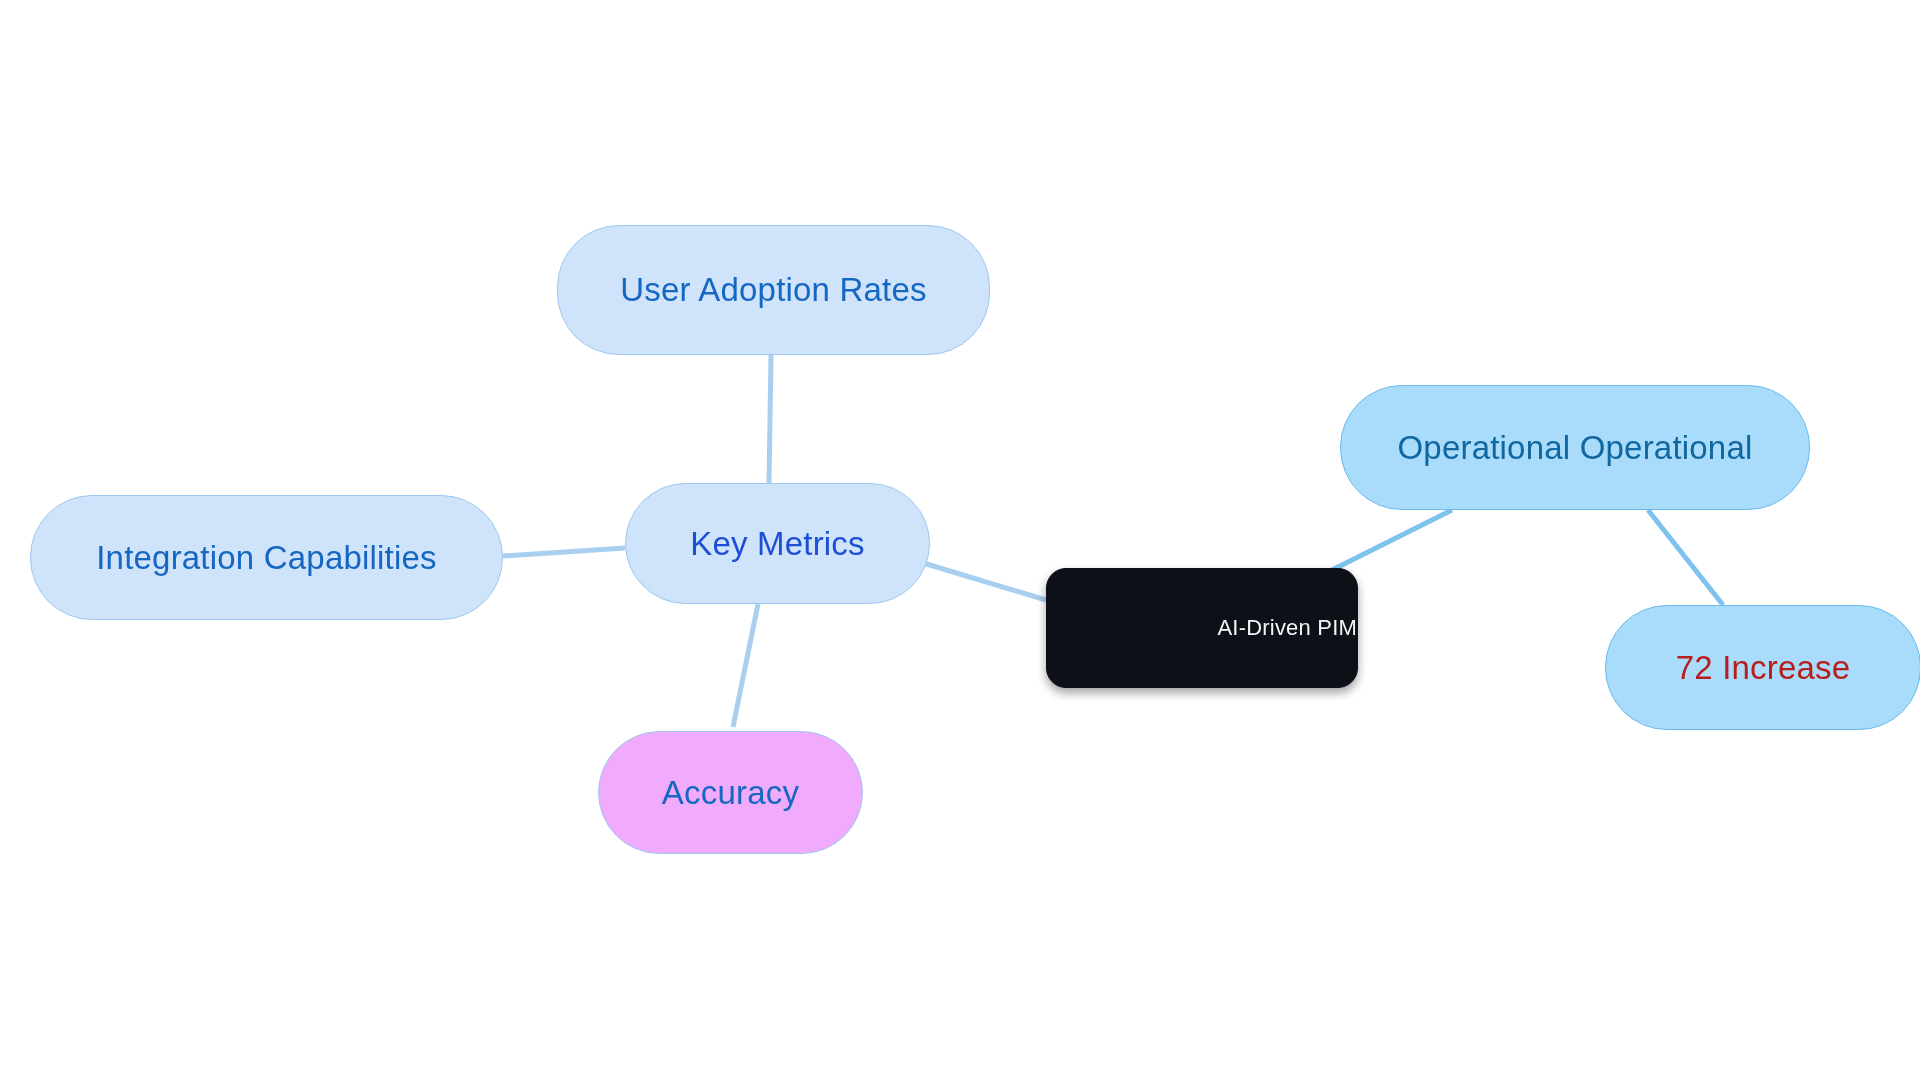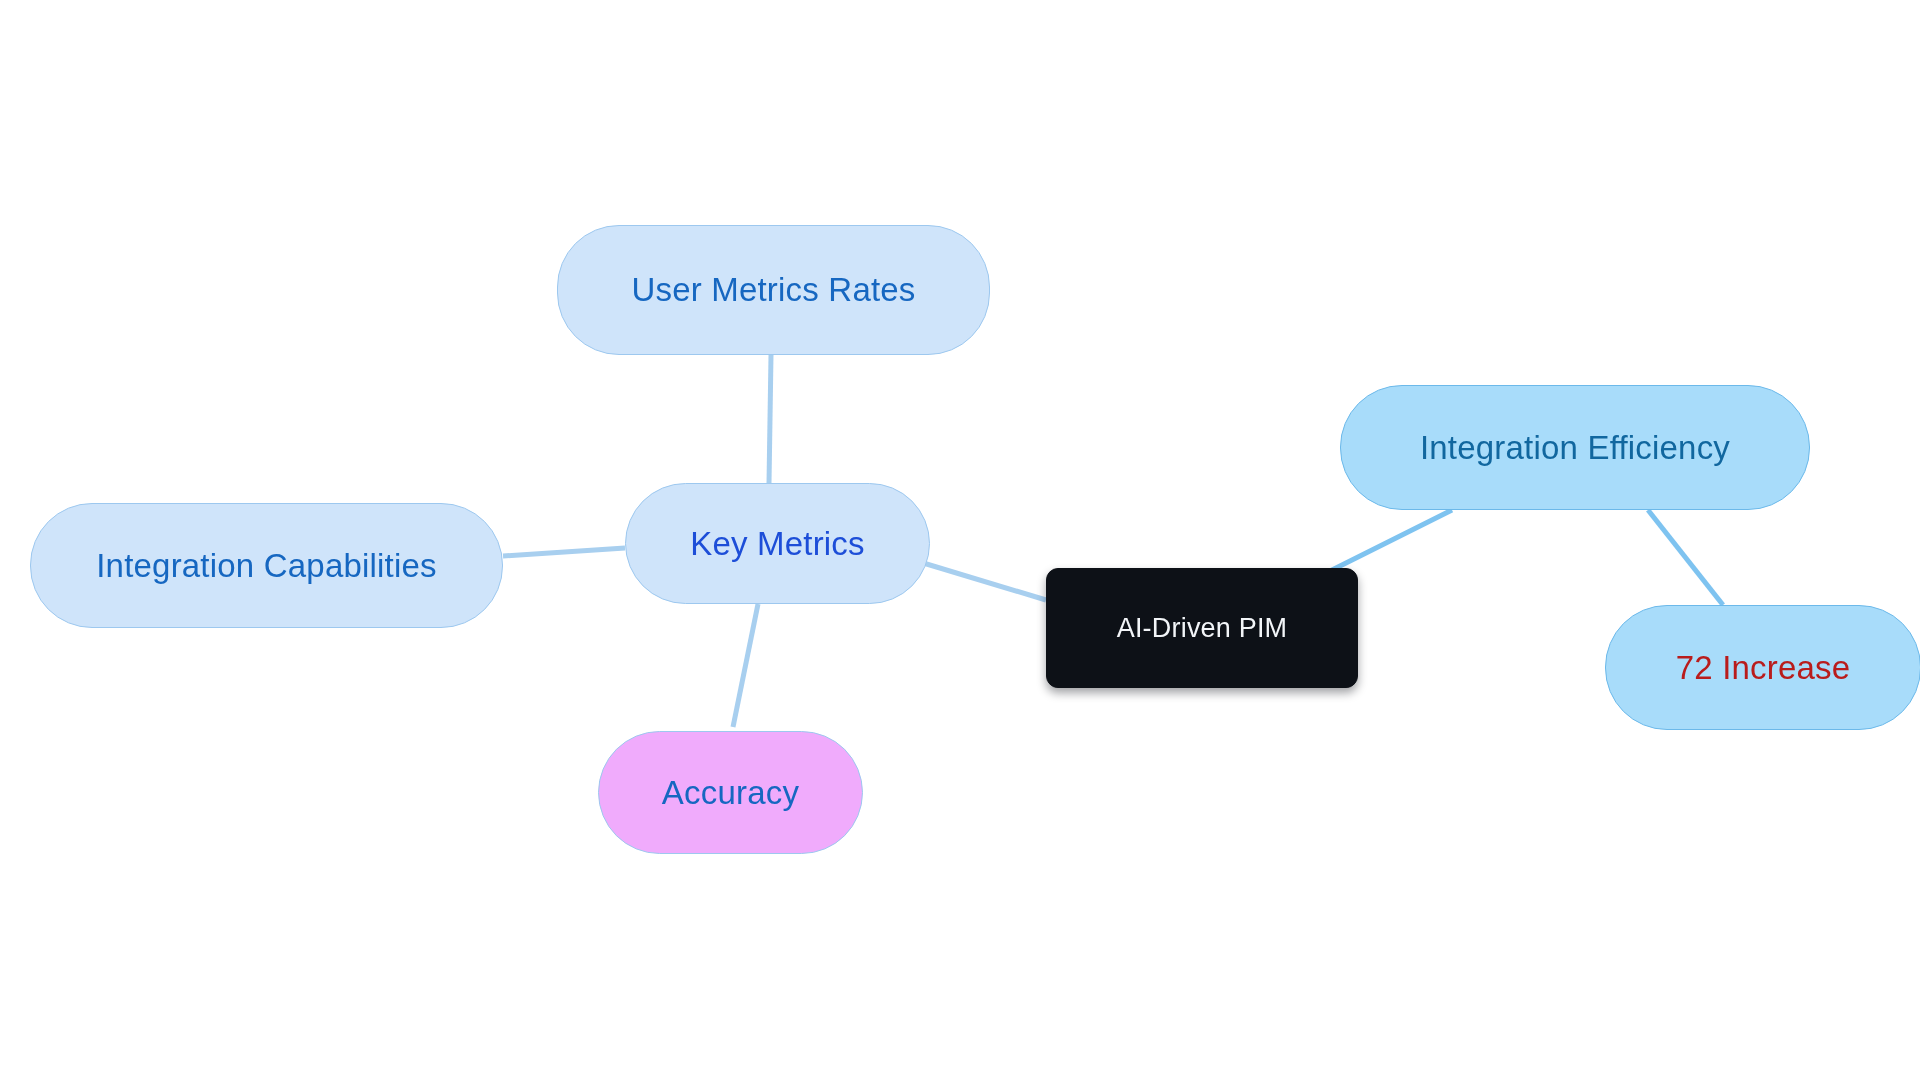--- a/index.html
+++ b/index.html
@@ -33,24 +33,25 @@
     display: flex;
     align-items: center;
     justify-content: center;
     text-align: center;
     white-space: nowrap;
   }
   .node-root {
     background: #0d1117;
     color: #f2f5f8;
     border: 1px solid #0d1117;
-    border-radius: 12px;
-    font-size: 27px;
+    border-radius: 20px;
+    font-size: 22px;
     letter-spacing: 0.2px;
     box-shadow: 0 5px 10px rgba(10, 14, 22, 0.38);
+    justify-content: flex-end;
   }
   .node-branch {
     background: #cfe4fa;
     border: 1.6px solid #9dc8ef;
     color: #1667c1;
     border-radius: 62px;
     font-size: 33px;
     letter-spacing: 0.2px;
   }
   .node-branch-alt {
@@ -72,37 +73,37 @@
         <line x1="1046" y1="600" x2="920" y2="562" stroke="#a8cfef" stroke-width="5" stroke-linecap="butt"></line>
         <line x1="1328" y1="572" x2="1452" y2="510" stroke="#7ec3f0" stroke-width="5" stroke-linecap="butt"></line>
         <line x1="1648" y1="510" x2="1723" y2="605" stroke="#7ec3f0" stroke-width="5" stroke-linecap="butt"></line>
         <line x1="769" y1="483" x2="771" y2="355" stroke="#a8cfef" stroke-width="5" stroke-linecap="butt"></line>
         <line x1="625" y1="548" x2="503" y2="556" stroke="#a8cfef" stroke-width="5" stroke-linecap="butt"></line>
         <line x1="758" y1="604" x2="733" y2="727" stroke="#a8cfef" stroke-width="5" stroke-linecap="butt"></line>
       </g>
   </svg>
 
   <div class="node node-branch" style="left: 557px; top: 225px; width: 433px; height: 130px; background: rgb(207, 228, 250); color: rgb(22, 103, 193); border-color: rgb(157, 200, 239);">
-    <span>User Metrics Rates</span>
+    <span>User Adoption Rates</span>
   </div>
 
-  <div class="node node-branch" style="left: 30px; top: 495px; width: 473px; height: 125px; background: rgb(207, 228, 250); color: rgb(22, 103, 193); border-color: rgb(157, 200, 239); margin-top: 8px;">
+  <div class="node node-branch" style="left: 30px; top: 495px; width: 473px; height: 125px; background: rgb(207, 228, 250); color: rgb(22, 103, 193); border-color: rgb(157, 200, 239);">
     <span>Integration Capabilities</span>
   </div>
 
   <div class="node node-branch" style="left: 625px; top: 483px; width: 305px; height: 121px; background: rgb(207, 228, 250); color: #1d4ed8; border-color: rgb(157, 200, 239);">
     <span>Key Metrics</span>
   </div>
 
   <div class="node node-branch" style="left: 598px; top: 731px; width: 265px; height: 123px; background: #f0abfc; color: rgb(22, 103, 193); border-color: rgb(157, 200, 239);">
     <span>Accuracy</span>
   </div>
 
   <div class="node node-branch-alt" style="left: 1340px; top: 385px; width: 470px; height: 125px; background: rgb(168, 220, 250); color: rgb(17, 103, 159); border-color: rgb(108, 185, 234);">
-    <span>Integration Efficiency</span>
+    <span>Operational Operational</span>
   </div>
 
   <div class="node node-branch-alt" style="left: 1605px; top: 605px; width: 316px; height: 125px; background: rgb(168, 220, 250); color: #b91c1c; border-color: rgb(108, 185, 234);">
     <span>72 Increase</span>
   </div>
 
   <div class="node node-root" style="left: 1046px; top: 568px; width: 312px; height: 120px; background: rgb(13, 17, 23); color: rgb(242, 245, 248);">
     <span>AI-Driven PIM</span>
   </div>
 

